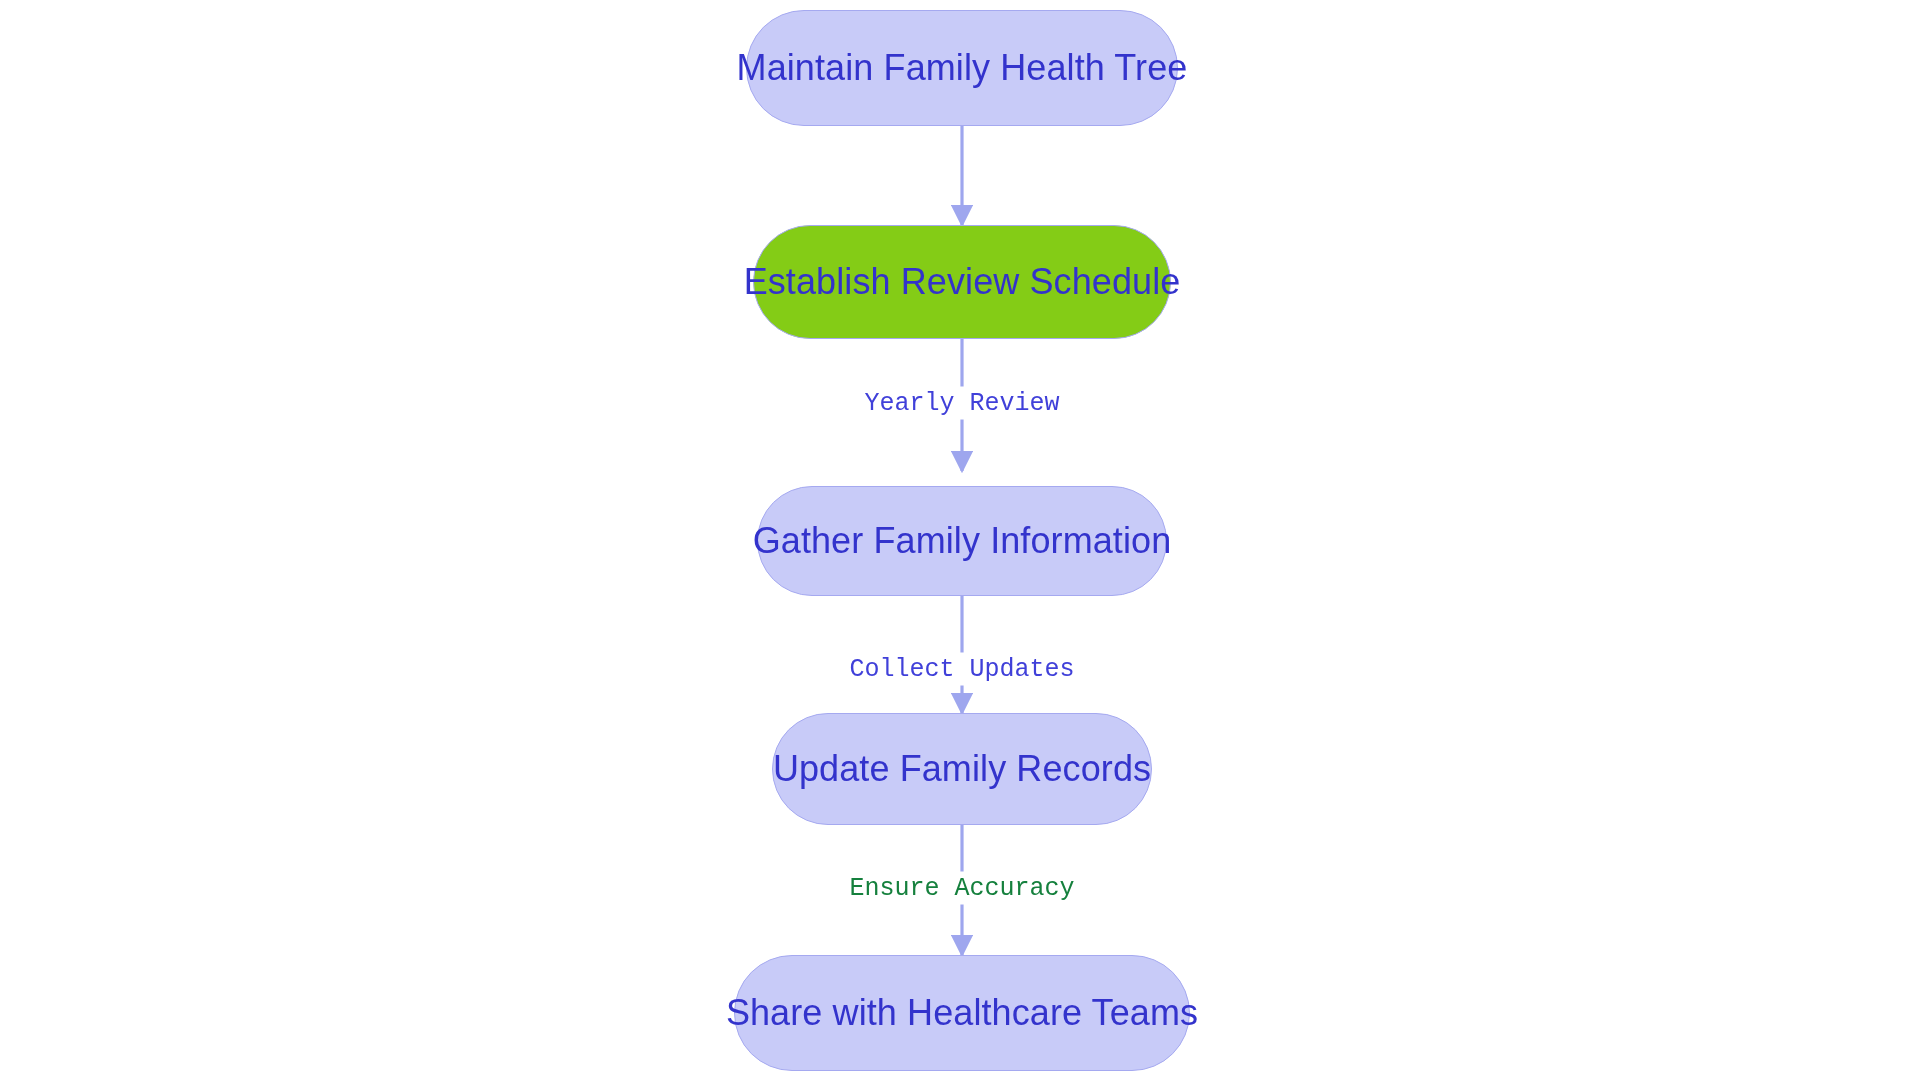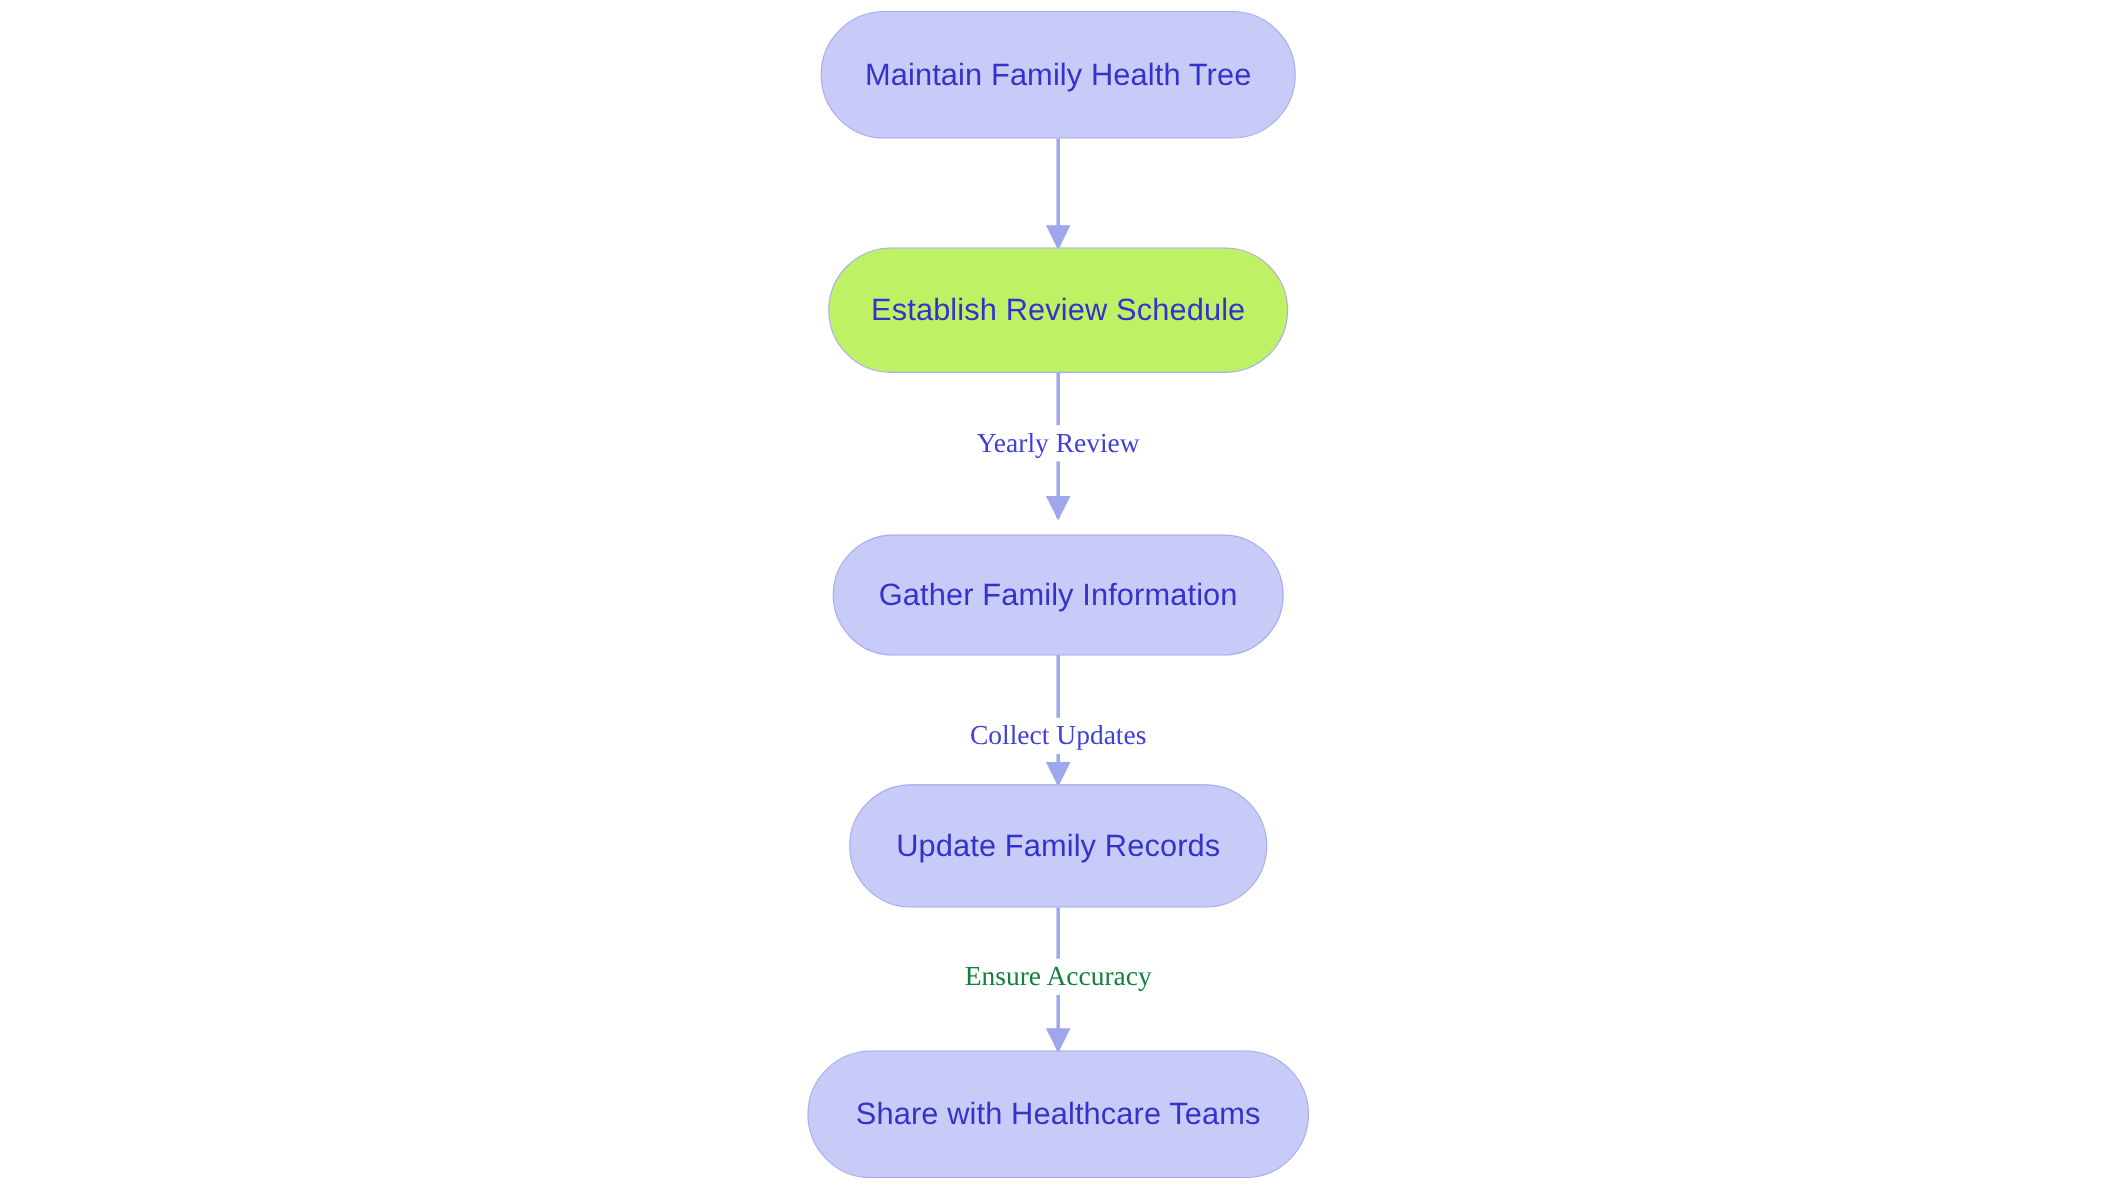--- a/index.html
+++ b/index.html
@@ -41,34 +41,34 @@
     align-items: center;
     justify-content: center;
     background: #c8cbf8;
     border: 1.6px solid #a5a9f0;
     border-radius: 999px;
     transform: translateX(-50%);
   }
   .node-label {
     color: #3333cc;
     font-family: "Liberation Sans", sans-serif;
-    font-size: 28px;
+    font-size: 36px;
     font-weight: 400;
     letter-spacing: 0.1px;
     white-space: nowrap;
     line-height: 1;
   }
 
   
   .edge-label {
     position: absolute;
     z-index: 3;
     transform: translate(-50%, -50%);
     color: #4040d9;
-    font-family: Liberation Serif, serif;
+    font-family: Liberation Mono, monospace;
     font-size: 25px;
     font-weight: 400;
     white-space: nowrap;
     line-height: 1;
     background: #ffffff;
     padding: 4px 7px;
   }
 </style>
 </head>
 <body>
@@ -86,21 +86,21 @@
         <line x1="962" y1="339" x2="962" y2="471" stroke="#9ea6ee" marker-end="url(#arrowhead)"></line>
         <line x1="962" y1="581" x2="962" y2="713" stroke="#9ea6ee" marker-end="url(#arrowhead)"></line>
         <line x1="962" y1="825" x2="962" y2="955" stroke="#9ea6ee" marker-end="url(#arrowhead)"></line>
       </g>
   </svg>
 
   <div id="node-layer">
       <div class="node" style="left: 962px; top: 10px; width: 432px; height: 116px; background: rgb(200, 203, 248); border-color: rgb(165, 169, 240);">
         <span class="node-label" style="color: rgb(51, 51, 204);">Maintain Family Health Tree</span>
       </div>
-      <div class="node" style="left: 962px; top: 225px; width: 418px; height: 114px; background: #bef264; border-color: rgb(165, 169, 240);">
+      <div class="node" style="left: 962px; top: 225px; width: 418px; height: 114px; background: #84cc16; border-color: rgb(165, 169, 240);">
         <span class="node-label" style="color: rgb(51, 51, 204);">Establish Review Schedule</span>
       </div>
       <div class="node" style="left: 962px; top: 486px; width: 410px; height: 110px; background: rgb(200, 203, 248); border-color: rgb(165, 169, 240);">
         <span class="node-label" style="color: rgb(51, 51, 204);">Gather Family Information</span>
       </div>
       <div class="node" style="left: 962px; top: 713px; width: 380px; height: 112px; background: rgb(200, 203, 248); border-color: rgb(165, 169, 240);">
         <span class="node-label" style="color: rgb(51, 51, 204);">Update Family Records</span>
       </div>
       <div class="node" style="left: 962px; top: 955px; width: 456px; height: 116px; background: rgb(200, 203, 248); border-color: rgb(165, 169, 240);">
         <span class="node-label" style="color: rgb(51, 51, 204);">Share with Healthcare Teams</span>

